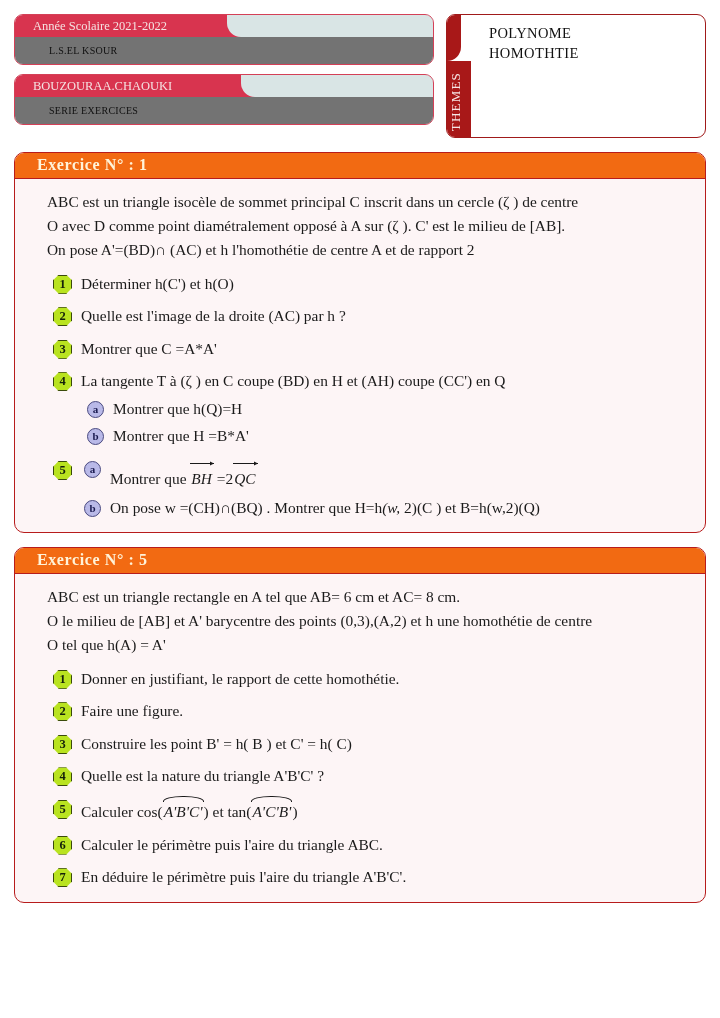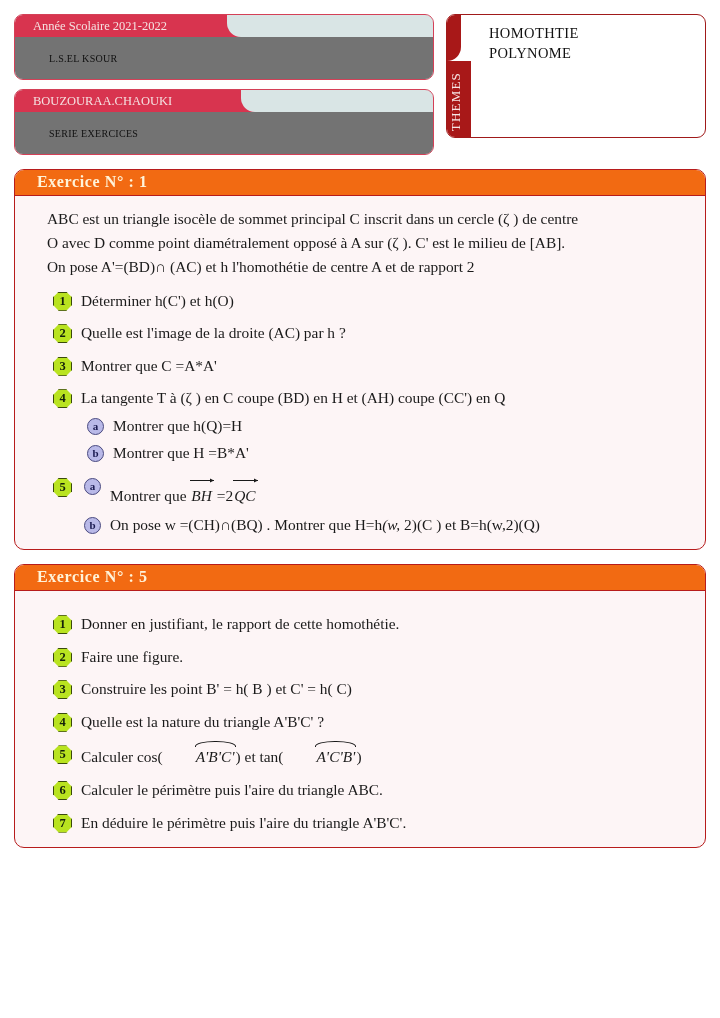--- a/index.html
+++ b/index.html
@@ -37,21 +37,21 @@
     flex-direction: column;
     gap: 9px;
   }
 
   .info-box {
     position: relative;
     background: #d9e5e5;
     border: 1.6px solid #d44057;
     border-radius: 9px;
     overflow: hidden;
-    height: 66px;
+    height: 51px;
     box-sizing: border-box;
   }
   .info-tab-fill {
     position: absolute;
     top: 0; left: 0; right: 0;
     height: 22px;
     background: #d8344f;
     border-top-left-radius: 7px;
     border-top-right-radius: 7px;
     z-index: 0;
@@ -270,21 +270,20 @@
     border-top: 2.4px solid transparent;
     border-bottom: 2.4px solid transparent;
     transform: translateY(-1.6px);
   }
   .angle {
     display: inline-block;
     position: relative;
     font-style: italic;
     padding: 0 1px;
     margin-top: 3px;
-    margin-left: 32px;
   }
   .angle::before {
     content: "";
     position: absolute;
     left: 0; right: 0;
     top: -0.34em;
     height: 0.32em;
     border-top: 1.1px solid #1a1a1a;
     border-left: 1.1px solid #1a1a1a;
     border-right: 1.1px solid #1a1a1a;
@@ -315,22 +314,22 @@
         <div class="info-main">SERIE   EXERCICES</div>
       </div>
 
     </div>
 
     <div class="themes-box">
       <div class="themes-spine"></div>
       <div class="themes-spine-notch"></div>
       <div class="themes-label">THEMES</div>
       <div class="themes-body">
+        <div>POLYNOME</div>
         <div>HOMOTHTIE</div>
-        <div>POLYNOME</div>
       </div>
     </div>
 
   </div>
 
   <div class="exercise">
     <div class="exercise-title">Exercice N° : 1</div>
     <div class="exercise-body">
 
       <div class="intro">
@@ -386,20 +385,25 @@
         </div>
       </div>
 
     </div>
   </div>
 
   <div class="exercise">
     <div class="exercise-title">Exercice N° : 5</div>
     <div class="exercise-body">
 
+      <div class="intro">
+        <p>ABC est un triangle rectangle en A tel que AB= 6 cm et AC= 8 cm.</p>
+        <p>O le milieu de [AB] et A' barycentre des points (0,3),(A,2) et h une homothétie de centre</p>
+        <p>O tel que h(A) = A'</p>
+      </div>
 
       <div class="q-row">
         <span class="badge-num">1</span>
         <span class="q-text">Donner en justifiant, le rapport de cette homothétie.</span>
       </div>
 
       <div class="q-row">
         <span class="badge-num">2</span>
         <span class="q-text">Faire une figure.</span>
       </div>

